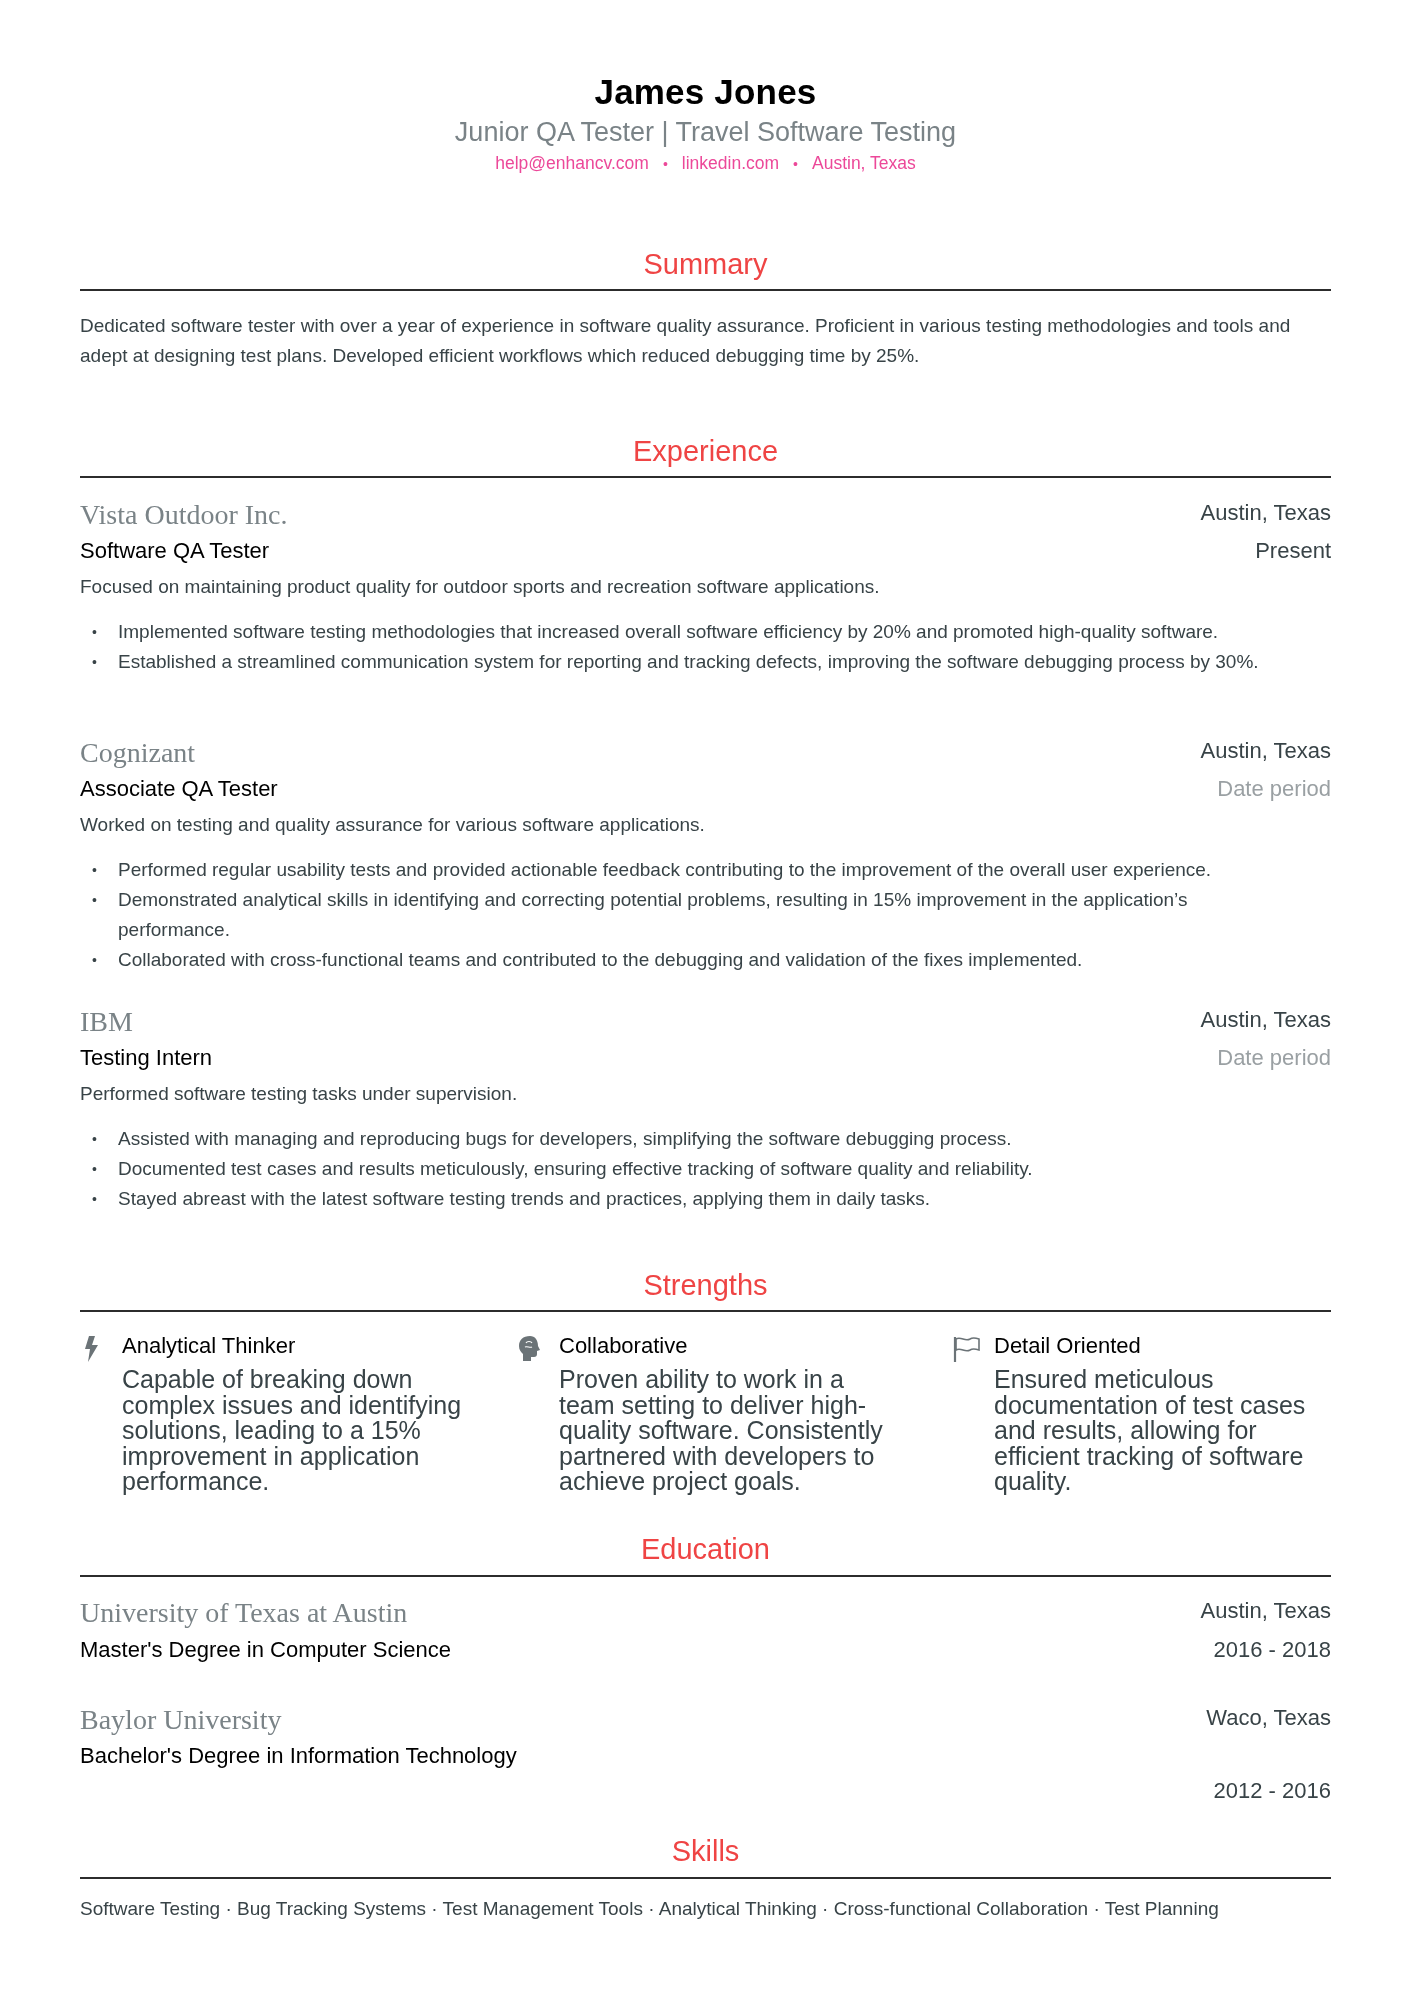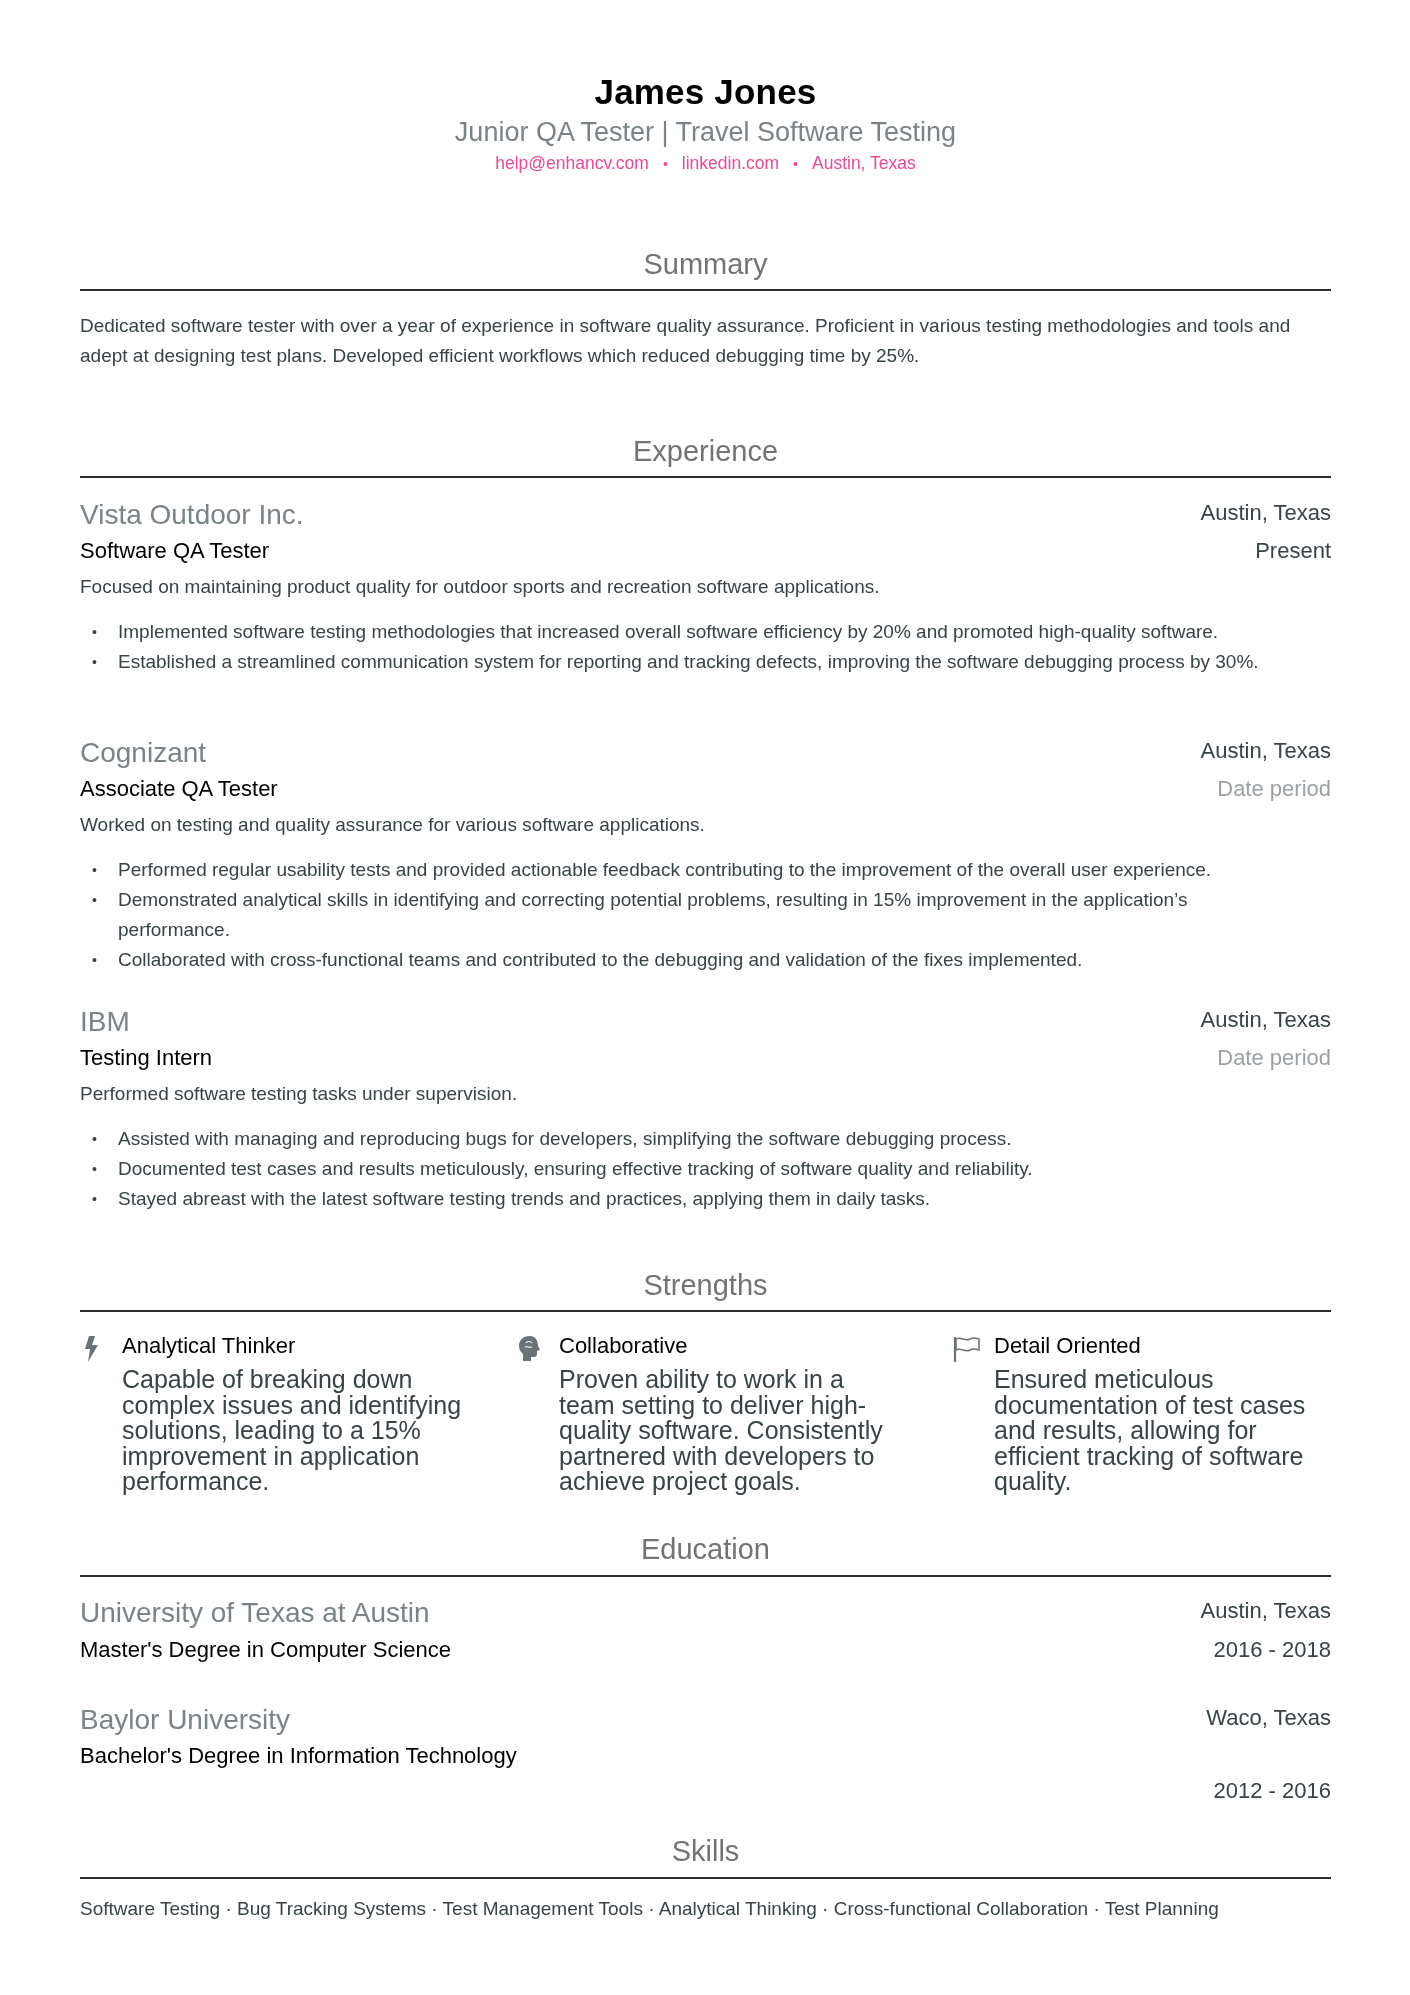--- a/index.html
+++ b/index.html
@@ -5,24 +5,24 @@
   html, body { margin: 0; padding: 0; background: #ffffff; }
   body { width: 1410px; height: 1995px; position: relative; overflow: hidden;
          font-family: "Liberation Sans", "DejaVu Sans", sans-serif; color: #384347; }
   .page { position: absolute; left: 80px; top: 0; width: 1251px; }
   .abs { position: absolute; }
   .center { left: 0; right: 0; text-align: center; }
   .name { top: 72px; font-size: 35px; font-weight: bold; color: #000; letter-spacing: 0.2px; }
   .subtitle { top: 117px; font-size: 27px; color: #7a8387; text-align: center; }
   .contact { top: 153px; font-size: 17.5px; color: #ec4899; }
   .contact .sep { display: inline-block; margin: 0 14px; font-size: 14px; }
-  .sec-title { font-size: 29px; color: #737373; text-align: center; left: 0; right: 0; }
+  .sec-title { font-size: 29px; color: #ef4444; text-align: center; left: 0; right: 0; }
   .rule { left: 0; right: 0; height: 0; border-top: 2px solid #2c2c2c; }
   .body-text { font-size: 19px; line-height: 30px; color: #384347; left: 0; right: 0; }
-  .company { left: 0; font-size: 28px; color: #7a8387; }
+  .company { left: 0; font-size: 28px; color: #7a8387; font-family: Liberation Serif, serif; }
   .role { left: 0; font-size: 22px; color: #000; text-align: center; }
   .loc { right: 0; font-size: 22px; color: #384347; text-align: right; }
   .date { right: 0; font-size: 22px; color: #384347; text-align: right; }
   .date.muted { color: #9aa0a3; }
   .desc { left: 0; right: 0; font-size: 19px; color: #384347; }
   ul.bullets { position: absolute; left: 0; right: 15px; margin: 8px; padding: 0; list-style: none; }
   ul.bullets li { position: relative; padding-left: 30px; font-size: 19px; line-height: 30px; color: #384347; }
   ul.bullets li::before { content: "\2022"; position: absolute; left: 4px; top: 0; font-size: 14px; }
   .strength { position: absolute; width: 350px; }
   .strength .icon { position: absolute; left: 0; top: 2px; width: 26px; height: 26px; }

